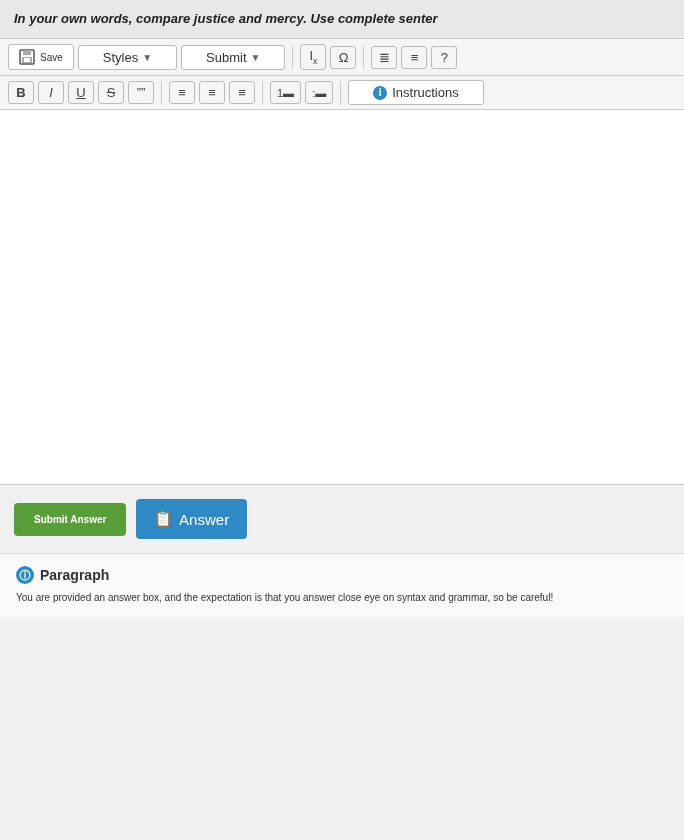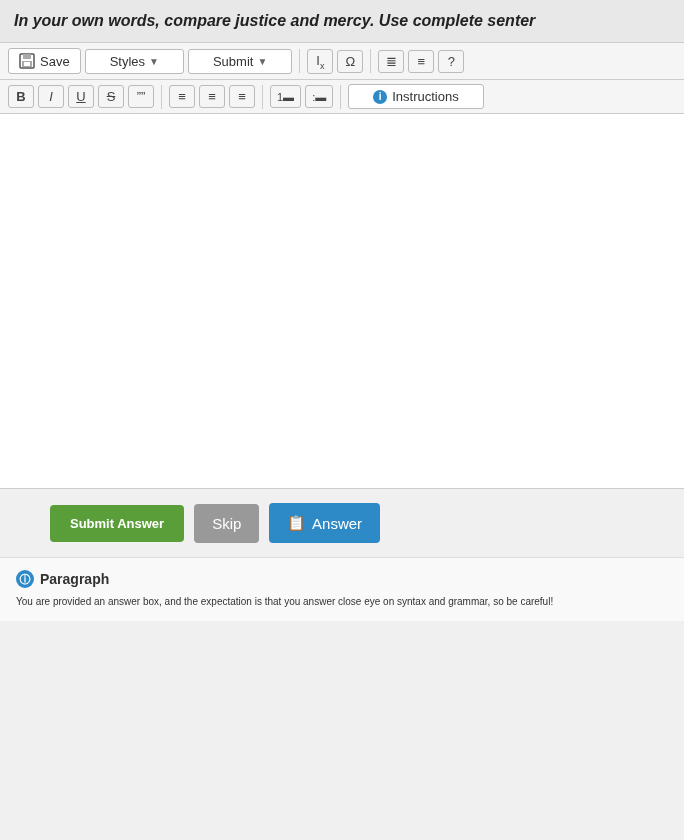--- a/index.html
+++ b/index.html
@@ -7,21 +7,21 @@
       font-family: Arial, sans-serif;
       background: #f0f0f0;
       width: 684px;
       min-height: 840px;
       overflow-x: hidden;
     }
 
     .question-bar {
       background: #e8e8e8;
       padding: 10px 14px;
-      font-size: 16px;
+      font-size: 13px;
       font-style: italic;
       font-weight: bold;
       color: #222;
       border-bottom: 1px solid #ccc;
       line-height: 1.4;
     }
 
     .toolbar-row1 {
       display: flex;
       align-items: center;
@@ -61,21 +61,21 @@
 
     .save-btn {
       display: flex;
       align-items: center;
       gap: 5px;
       background: #fff;
       border: 1px solid #bbb;
       border-radius: 3px;
       padding: 4px 10px;
       cursor: pointer;
-      font-size: 13px;
+      font-size: 10px;
       color: #333;
     }
 
     .separator {
       width: 1px;
       height: 24px;
       background: #ccc;
       margin: 0 3px;
     }
 
@@ -107,24 +107,23 @@
       gap: 10px;
       background: #f0f0f0;
     }
 
     .submit-btn {
       background: #5a9e3a;
       color: #fff;
       border: none;
       border-radius: 4px;
       padding: 11px 20px;
-      font-size: 13px;
+      font-size: 10px;
       font-weight: bold;
       cursor: pointer;
-      margin-left: 36px;
     }
 
     .skip-btn {
       background: #999;
       color: #fff;
       border: none;
       border-radius: 4px;
       padding: 11px 18px;
       font-size: 15px;
       cursor: pointer;
@@ -321,23 +320,20 @@
 
 <div class="text-area-container">
   <textarea class="editor-area" spellcheck="true" style=""></textarea>
 </div>
 
 <div class="bottom-buttons">
   <button class="submit-btn">
     <span>Submit Answer</span>
   </button>
 
-  <button class="skip-btn">
-    <span>Skip</span>
-  </button>
 
   <button class="notes-btn">
     <span class="notes-icon">📋</span>
     <span>Answer</span>
   </button>
 </div>
 
 <div class="info-panel">
   <div class="info-paragraph">
     <div class="info-icon">ⓘ</div>

